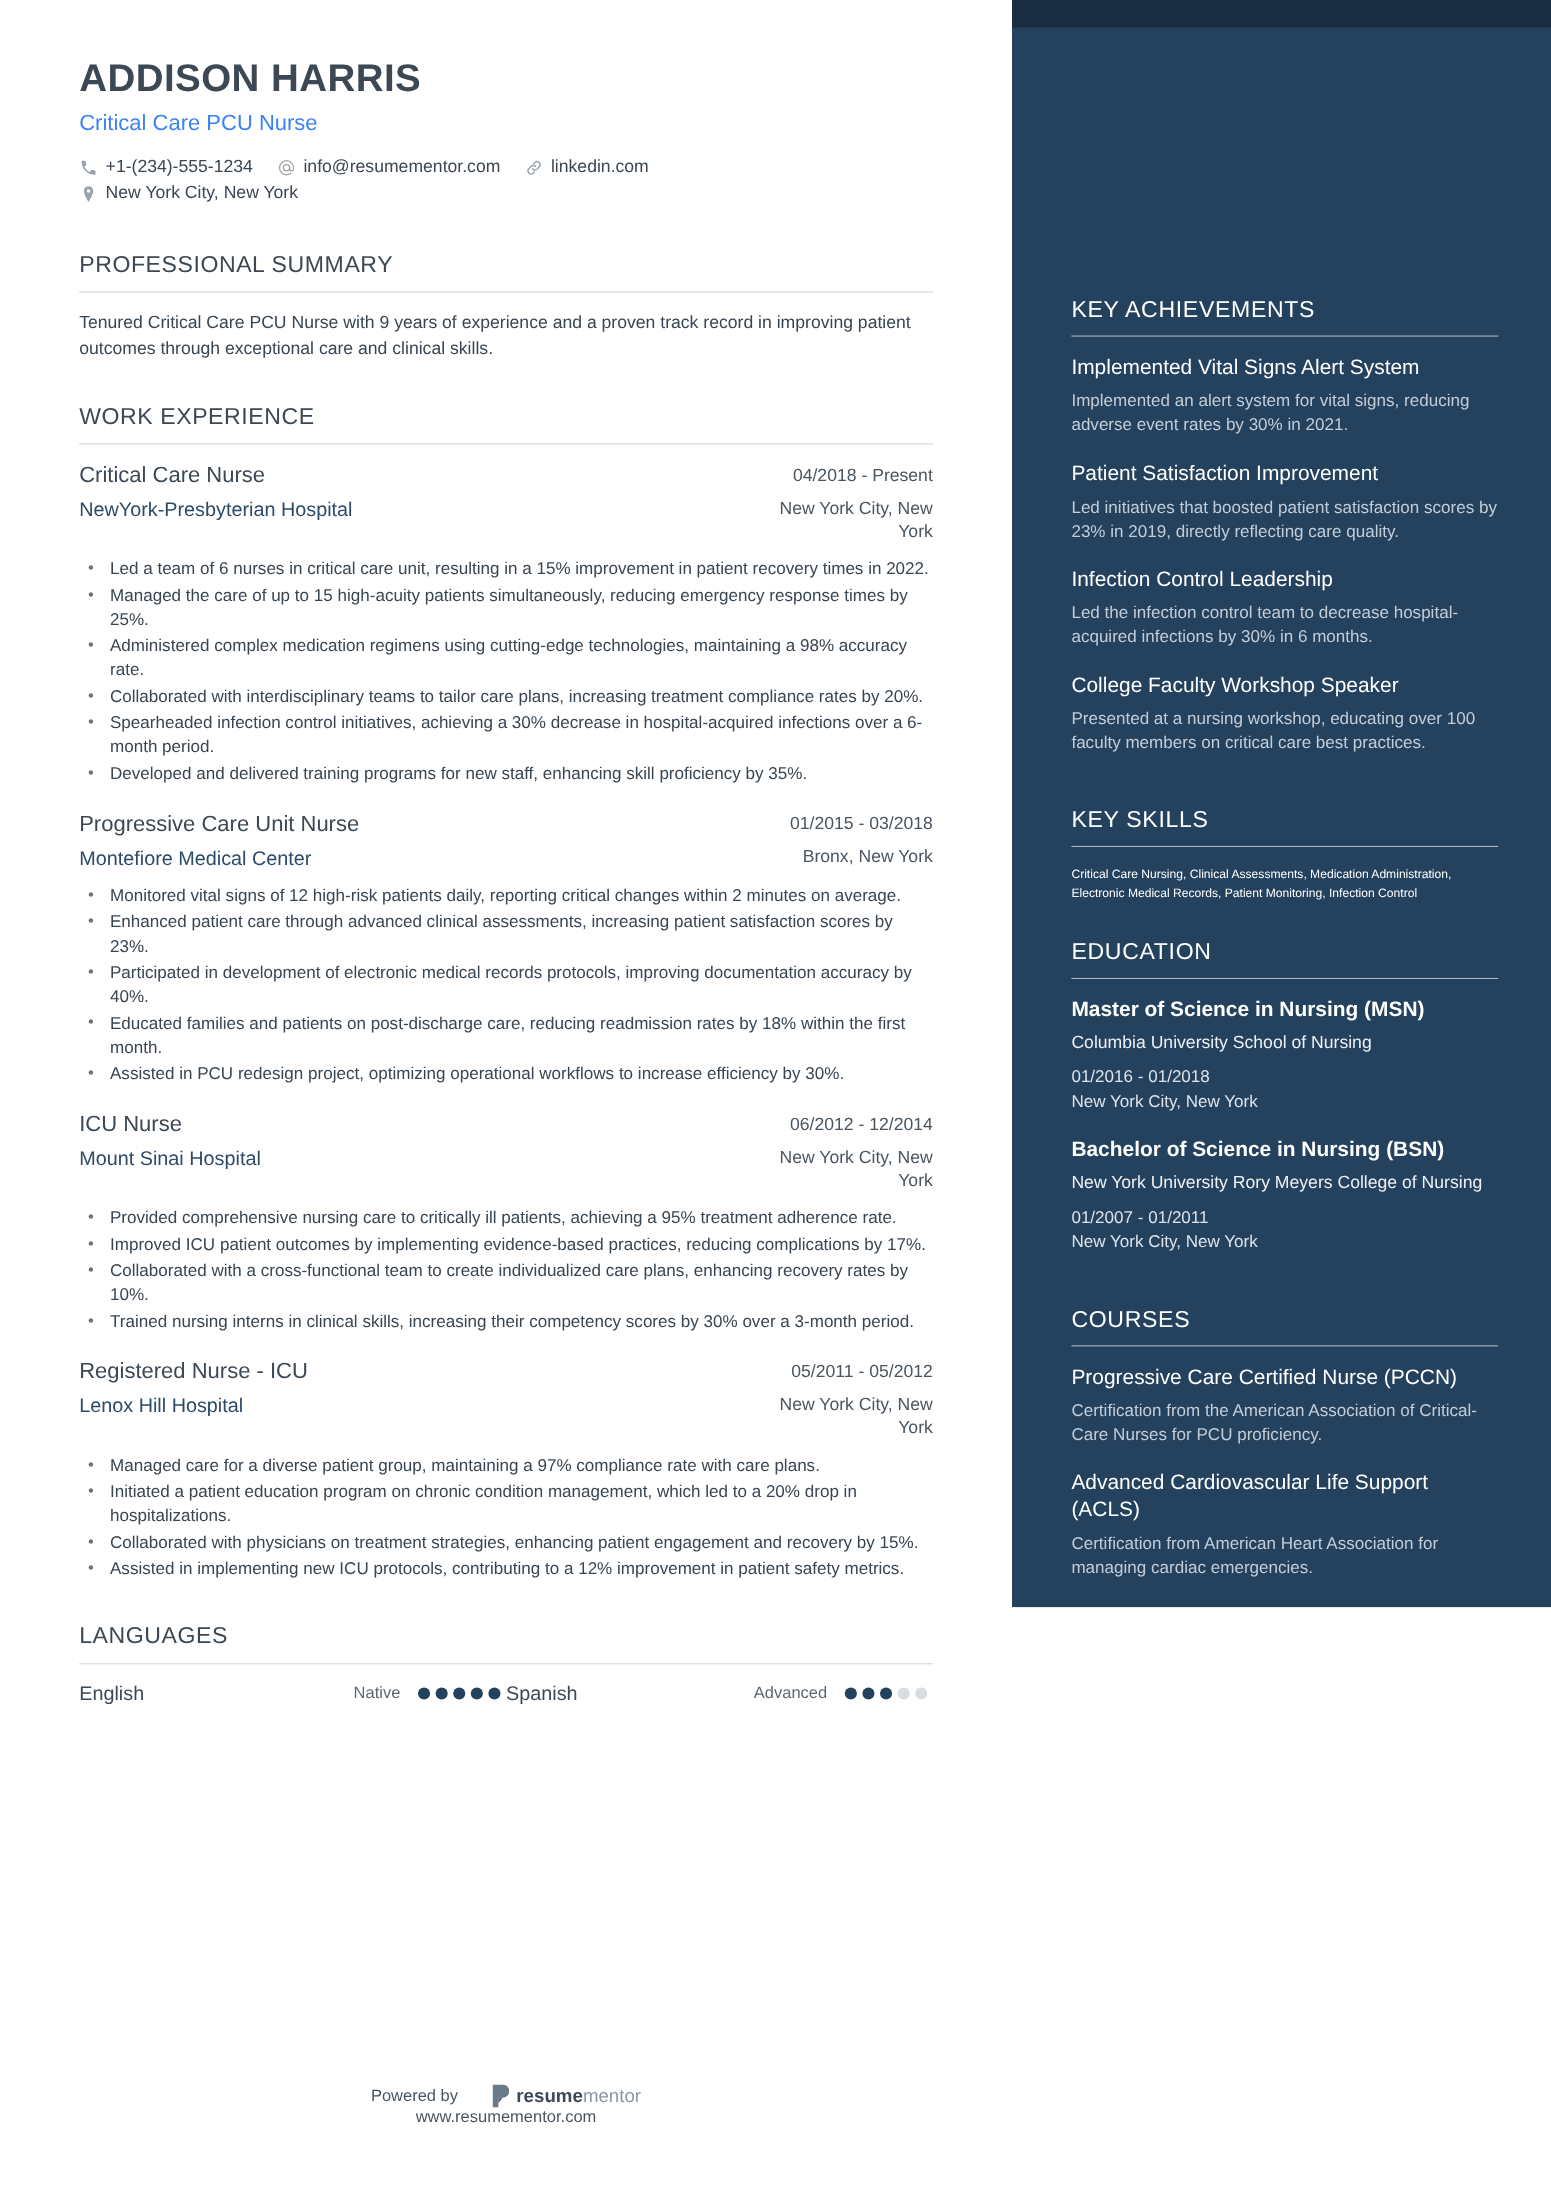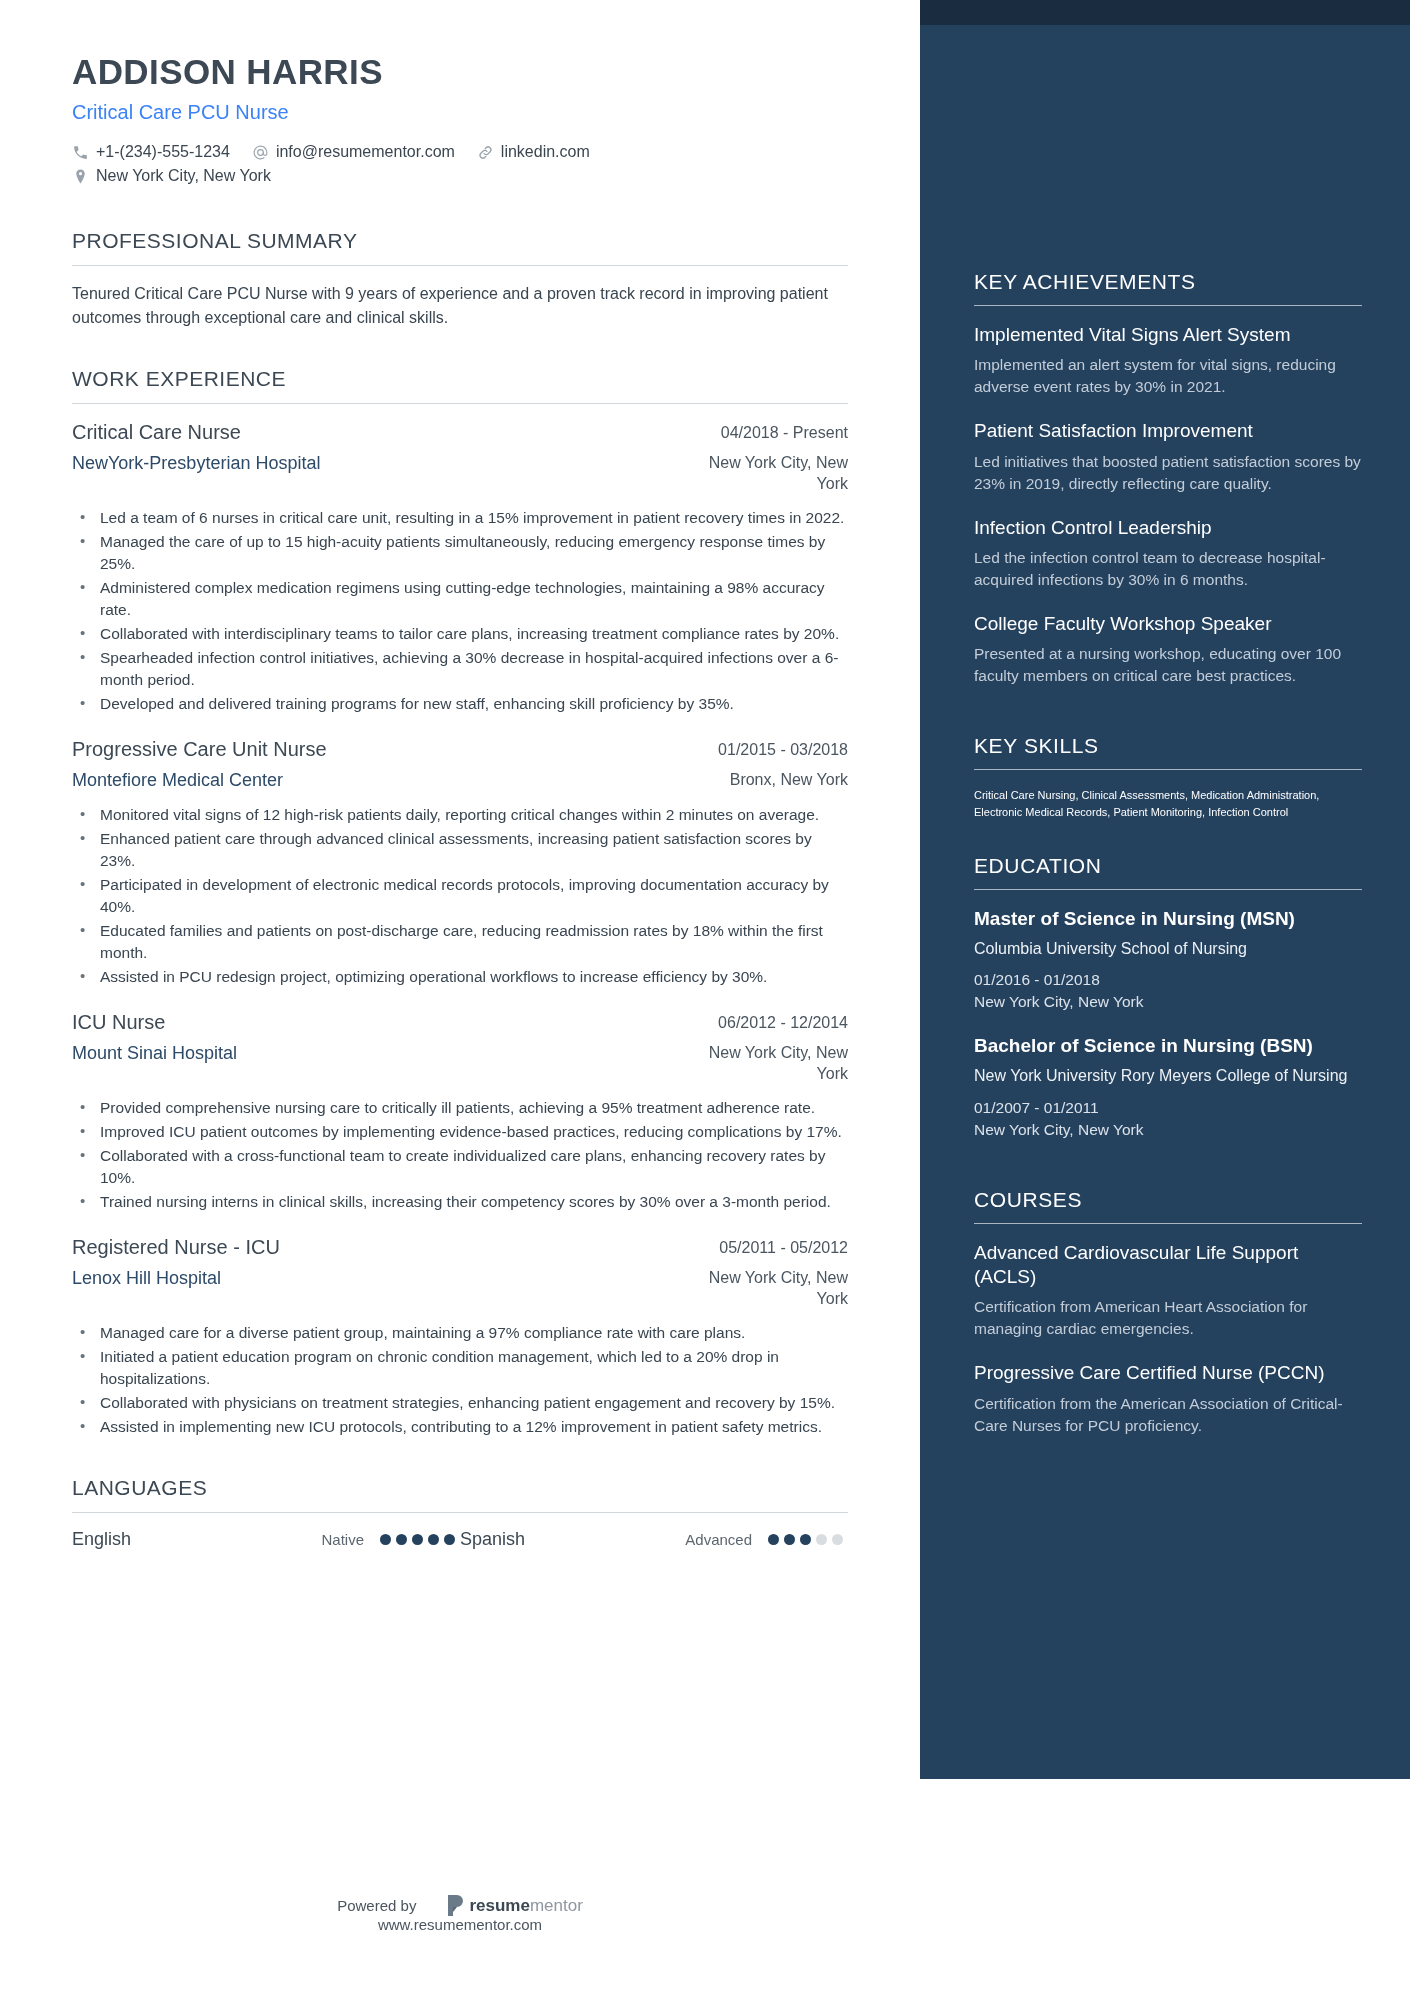--- a/index.html
+++ b/index.html
@@ -5,21 +5,21 @@
   * { box-sizing: border-box; margin: 0; padding: 0; }
   html, body {
     width: 1410px; height: 1995px;
     font-family: "Liberation Sans", sans-serif;
     background: #ffffff;
   }
   .page { position: relative; width: 1410px; height: 1995px; overflow: hidden; background:#fff; }
 
   
   .sidebar {
-    position: absolute; left: 920px; top: 0; width: 490px; height: 1779px;
+    position: absolute; left: 920px; top: 0; width: 490px; height: 1461px;
     background: #24415e; color: #fff;
     padding: 25px 48px 0 54px;
   }
   .sidebar-topband {
     position: absolute; left: 920px; top: 0; width: 490px; height: 25px;
     background: #1a2c40;
   }
   .sb-inner { position: relative; padding-top: 245px; }
   .sb-section-title {
     font-size: 21px; letter-spacing: .6px; font-weight: 400; color: #ffffff;
@@ -320,27 +320,27 @@
           </div>
       </div>
 
       <div class="sb-gap-sm"></div>
 
       <div>
         <div class="sb-section-title">COURSES</div>
         <div class="sb-rule"></div>
         <div id="course-container">
   <div class="sb-block">
+    <div class="sb-item-title">Progressive Care Certified Nurse (PCCN)</div>
+    <div class="sb-item-desc">Certification from the American Association of Critical-Care Nurses for PCU proficiency.</div>
+  </div>
+  <div class="sb-block">
     <div class="sb-item-title">Advanced Cardiovascular Life Support (ACLS)</div>
     <div class="sb-item-desc">Certification from American Heart Association for managing cardiac emergencies.</div>
   </div>
-  <div class="sb-block">
-    <div class="sb-item-title">Progressive Care Certified Nurse (PCCN)</div>
-    <div class="sb-item-desc">Certification from the American Association of Critical-Care Nurses for PCU proficiency.</div>
-  </div>
           </div>
       </div>
 
     </div>
   </div>
 
   <div class="sidebar-topband"></div>
 </div>
 
 </body></html>

